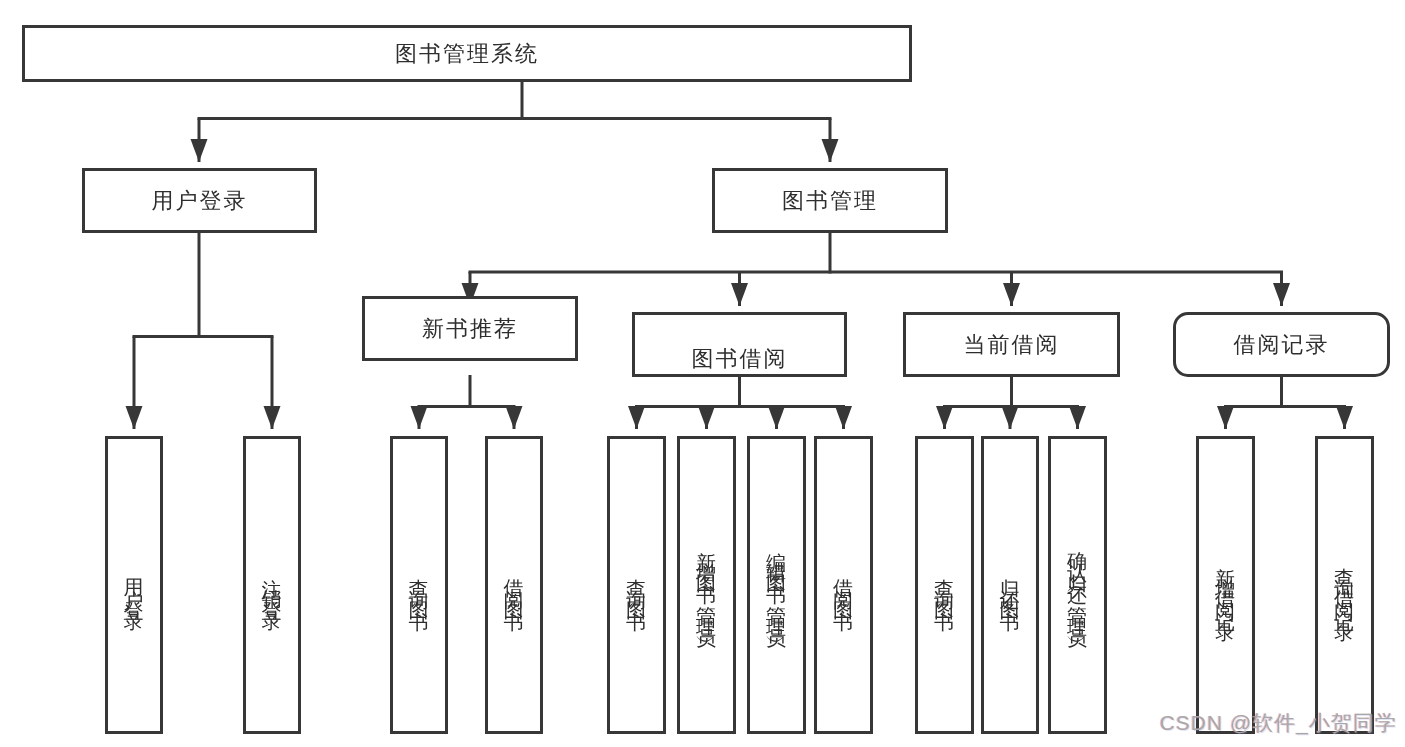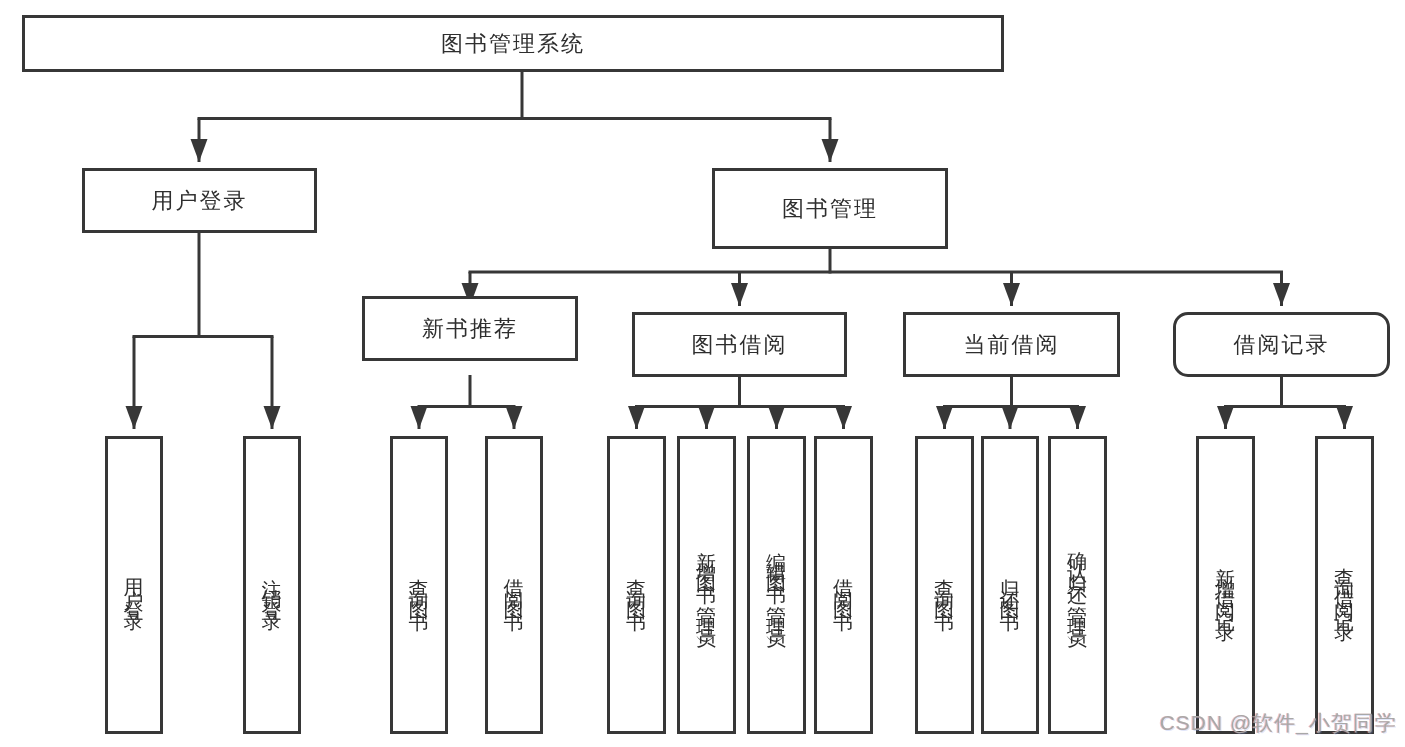--- a/index.html
+++ b/index.html
@@ -100,35 +100,35 @@
       <path d="M1010,406.5 V429" marker-end="url(#arrow)"></path>
       <path d="M1077.5,406.5 V429" marker-end="url(#arrow)"></path>
 
       <path d="M1281.5,375 V408"></path>
       <path d="M1224,406.5 H1346"></path>
       <path d="M1225.5,406.5 V429" marker-end="url(#arrow)"></path>
       <path d="M1344.5,406.5 V429" marker-end="url(#arrow)"></path>
     </g>
   </svg>
 
-  <div class="node h-node" style="left:22px; top:15px; width:982px; height:57px;">
+  <div class="node h-node" style="left:22px; top:25px; width:890px; height:57px;">
     <span class="label">图书管理系统</span>
   </div>
 
   <div class="node h-node" style="left:82px; top:168px; width:235px; height:65px;">
     <span class="label">用户登录</span>
   </div>
-  <div class="node h-node" style="left:712px; top:168px; width:236px; height:81px;">
+  <div class="node h-node" style="left:712px; top:168px; width:236px; height:65px;">
     <span class="label">图书管理</span>
   </div>
 
   <div class="node h-node" style="left:362px; top:296px; width:216px; height:65px;">
     <span class="label">新书推荐</span>
   </div>
-  <div class="node h-node" style="left:632px; top:312px; width:215px; height:65px;">
+  <div class="node h-node" style="left:632px; top:312px; width:215px; height:65px;align-items:flex-end;">
     <span class="label">图书借阅</span>
   </div>
   <div class="node h-node" style="left:903px; top:312px; width:217px; height:65px;">
     <span class="label">当前借阅</span>
   </div>
   <div class="node h-node" style="left:1173px; top:312px; width:217px; height:65px;border-radius:15px;">
     <span class="label">借阅记录</span>
   </div>
 
   <div class="node v-node" style="left:105px; top:436px; width:58px; height:298px;">

